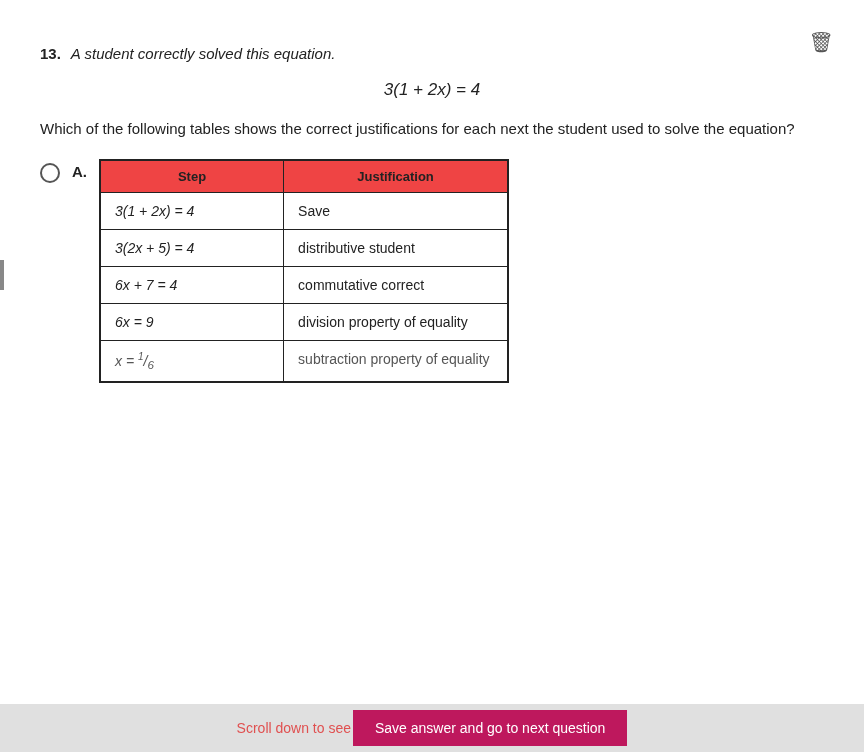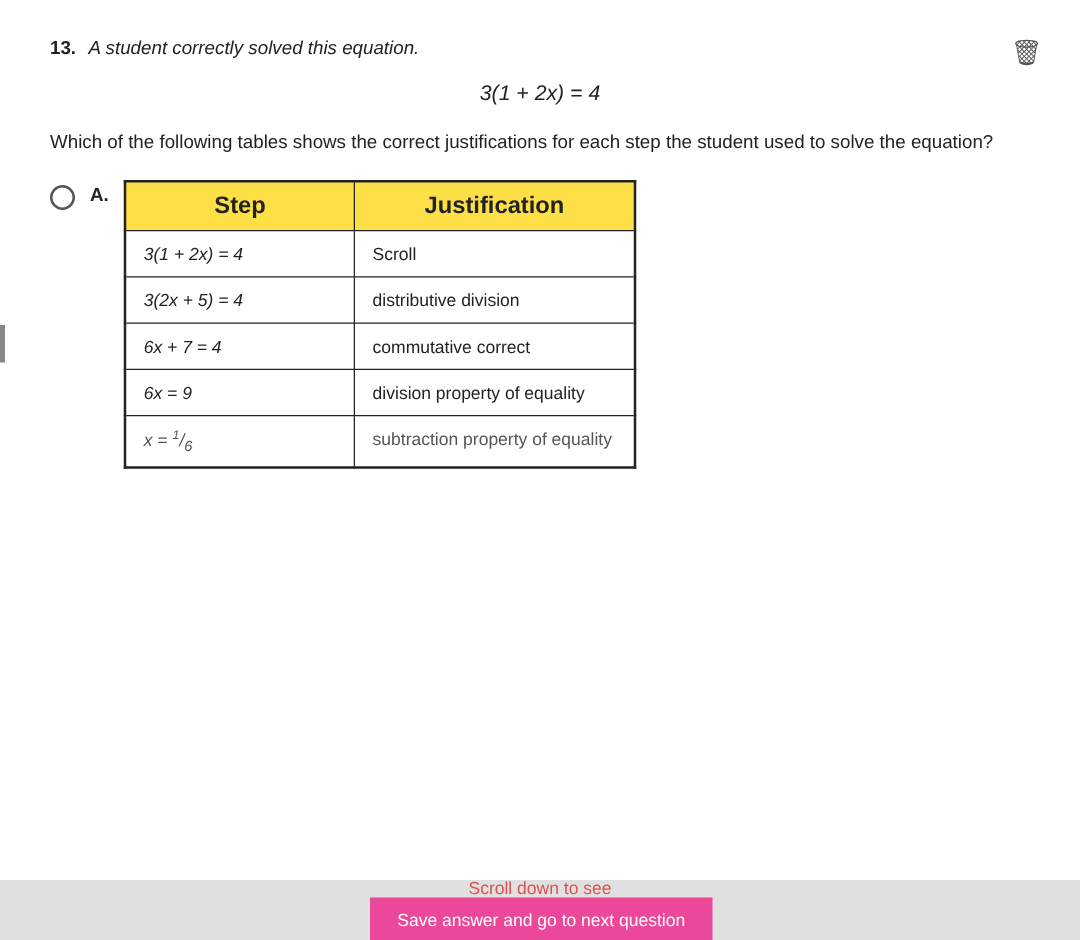--- a/index.html
+++ b/index.html
@@ -23,20 +23,21 @@
     .question-number {
       font-weight: bold;
       font-size: 15px;
       display: inline;
     }
     .question-header {
       display: flex;
       gap: 10px;
       margin-bottom: 18px;
       align-items: flex-end;
+      margin-top: 15px;
     }
     .question-text {
       font-size: 15px;
       font-style: italic;
     }
     .equation-center {
       text-align: center;
       font-size: 17px;
       margin-bottom: 18px;
       font-style: italic;
@@ -65,25 +66,25 @@
       font-weight: bold;
       font-size: 15px;
       margin-top: 4px;
     }
     table.step-table {
       border-collapse: collapse;
       width: 410px;
       border: 2px solid #222;
     }
     table.step-table th {
-      background: #fde047;
+      background: #ef4444;
       border: 1.5px solid #222;
       padding: 8px 1px;
       font-weight: bold;
-      font-size: 19px;
+      font-size: 13px;
       text-align: center;
     }
     table.step-table td {
       border: 1.5px solid #222;
       padding: 10px 14px;
       font-size: 14px;
       vertical-align: top;
     }
     table.step-table td.step-col {
       width: 180px;
@@ -98,29 +99,28 @@
     .bottom-bar {
       position: fixed;
       bottom: 0;
       left: 0;
       width: 864px;
       height: 48px;
       background: #e0e0e0;
       display: flex;
       align-items: center;
       justify-content: center;
-      flex-direction: column;
     }
     .scroll-text {
       color: #e05050;
       font-size: 14px;
       margin-right: 0;
     }
     .save-btn {
-      background: #ec4899;
+      background: #be185d;
       color: #fff;
       border: none;
       padding: 10px 22px;
       font-size: 14px;
       cursor: pointer;
       margin-left: 2px;
     }
     .trash-icon {
       position: absolute;
       top: 30px;
@@ -152,40 +152,40 @@
 
   <div class="question-header">
     <span class="question-number">13.</span>
     <span class="question-text">A student correctly solved this equation.</span>
   </div>
 
   <div class="equation-center">
     <span>3(1 + 2x) = 4</span>
   </div>
 
-  <div class="sub-question">Which of the following tables shows the correct justifications for each step the student used to solve the equation?</div>
+  <div class="sub-question">Which of the following tables shows the correct justifications for each next the student used to solve the equation?</div>
 
   <div class="option-row">
     <div class="radio-circle"></div>
     <span class="option-label">A.</span>
     <table class="step-table">
       <thead>
         <tr>
           <th>Step</th>
           <th>Justification</th>
         </tr>
       </thead>
       <tbody>
         <tr>
           <td class="step-col">3(1 + 2x) = 4</td>
-          <td class="just-col">Scroll</td>
+          <td class="just-col">Save</td>
         </tr>
         <tr>
           <td class="step-col">3(2x + 5) = 4</td>
-          <td class="just-col">distributive division</td>
+          <td class="just-col">distributive student</td>
         </tr>
         <tr>
           <td class="step-col">6x + 7 = 4</td>
           <td class="just-col">commutative correct</td>
         </tr>
         <tr>
           <td class="step-col">6x = 9</td>
           <td class="just-col">division property of equality</td>
         </tr>
         <tr class="last-row">

